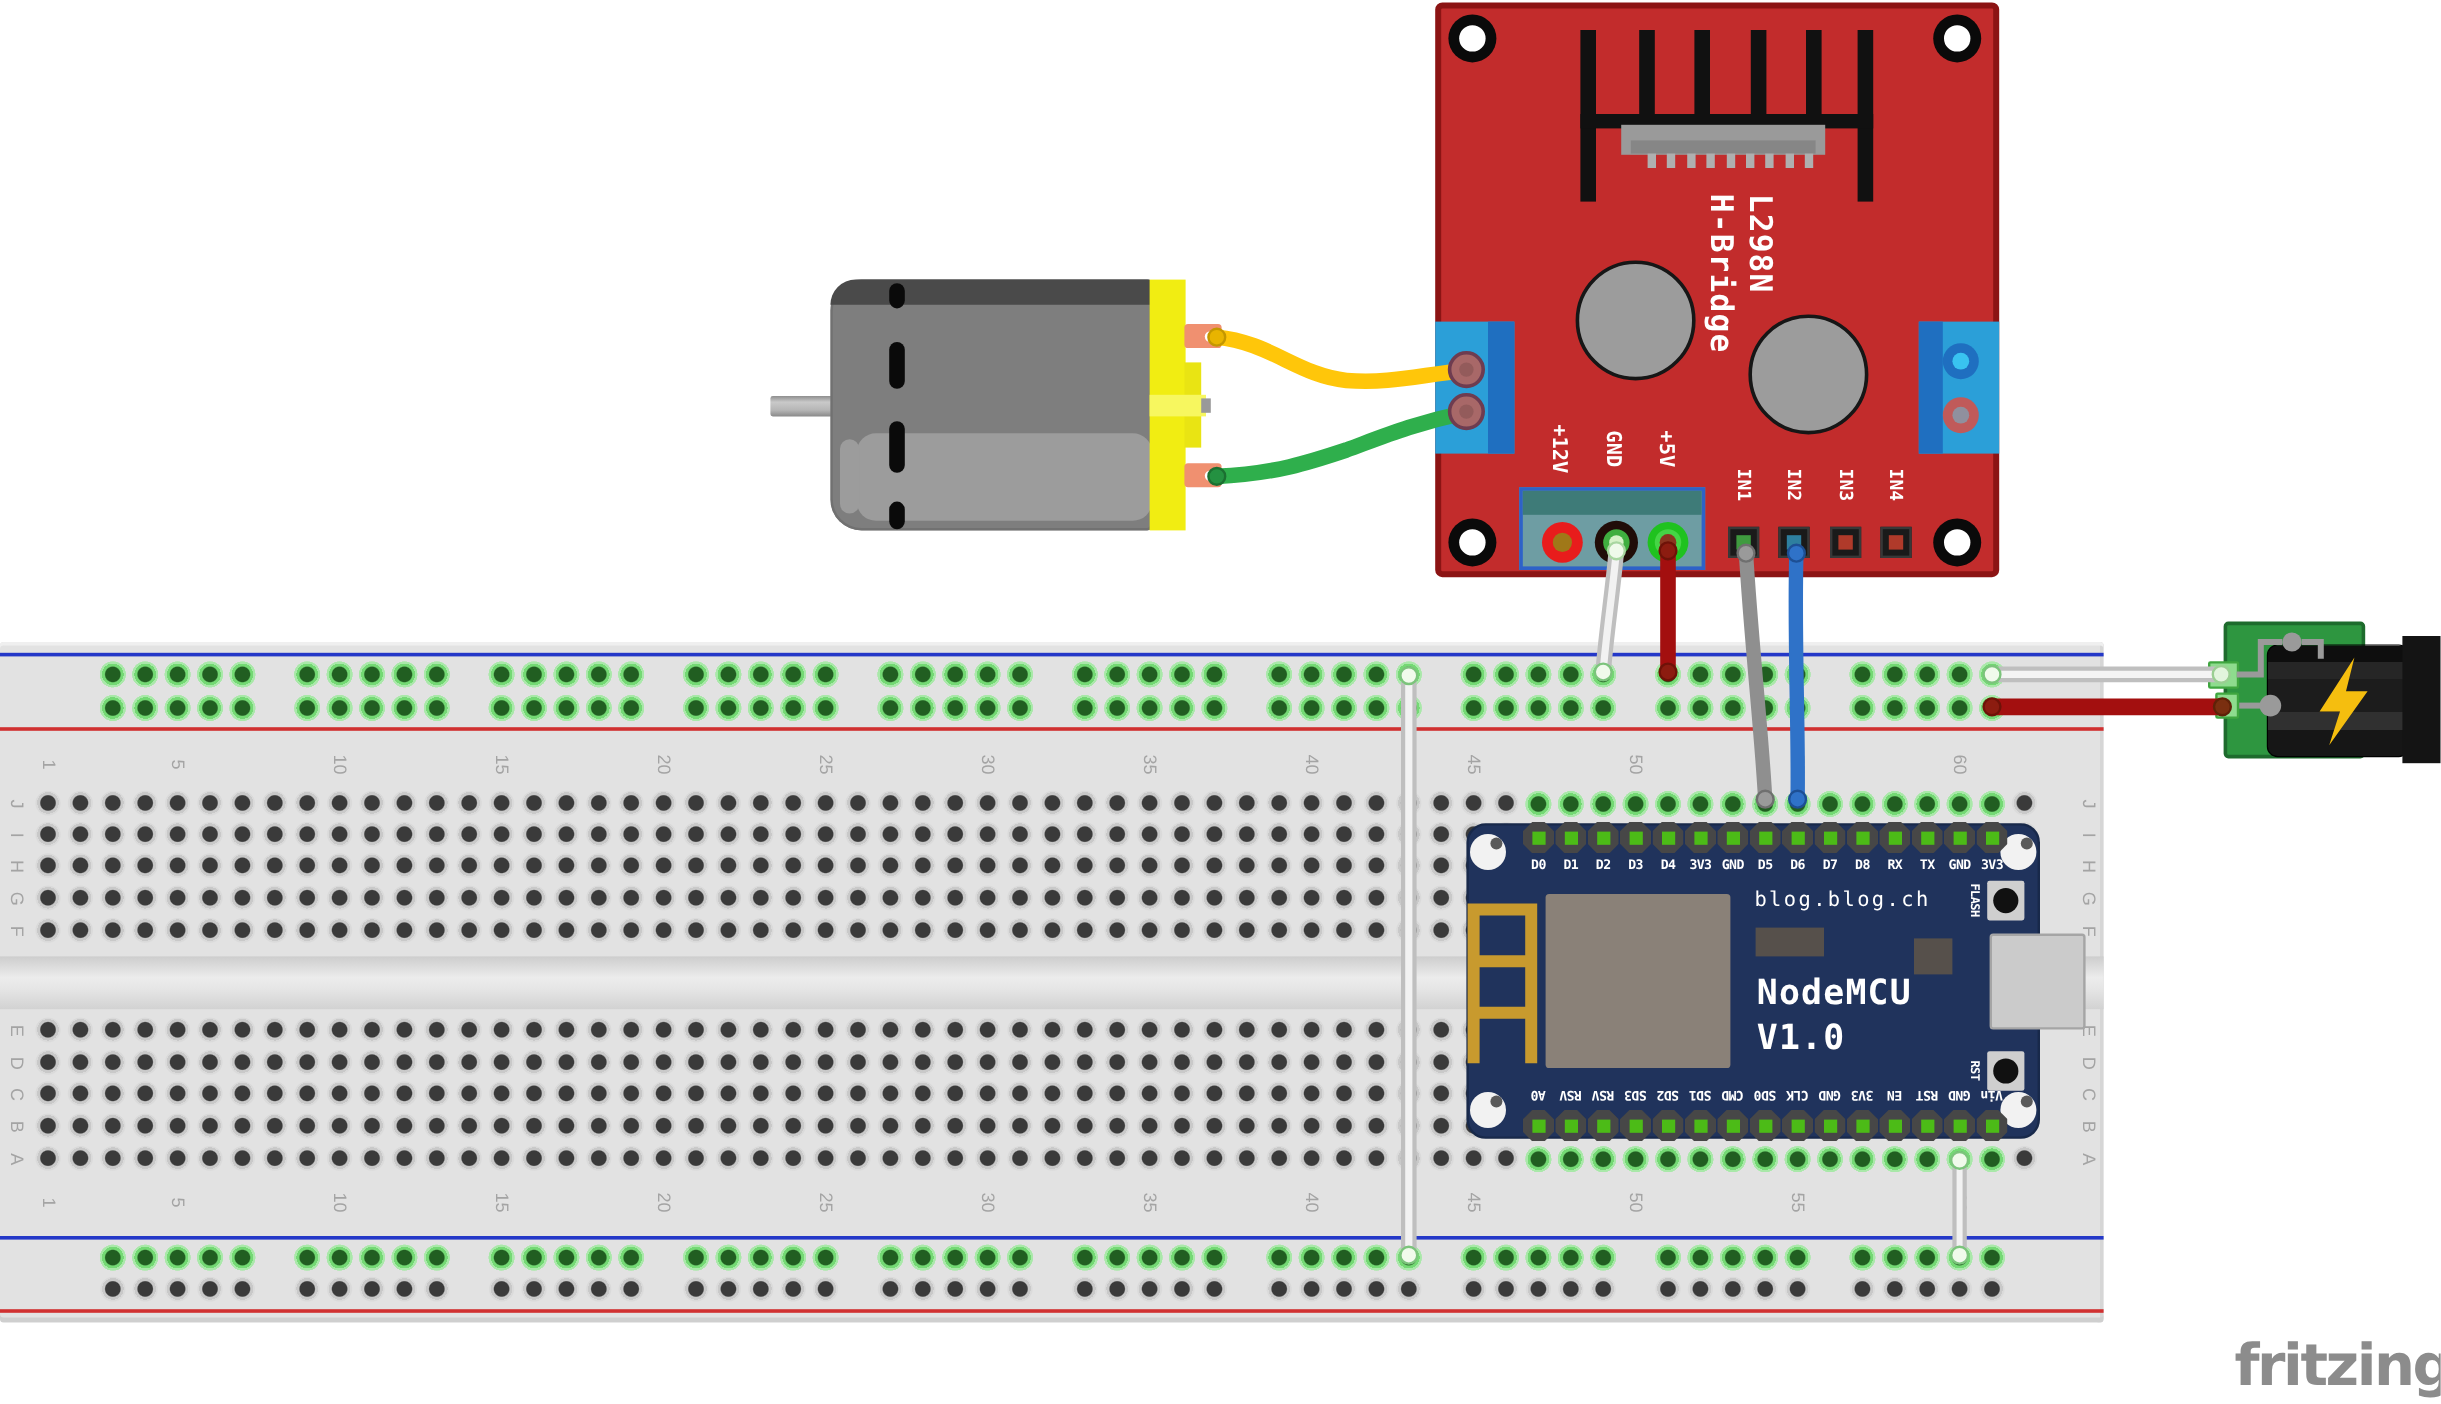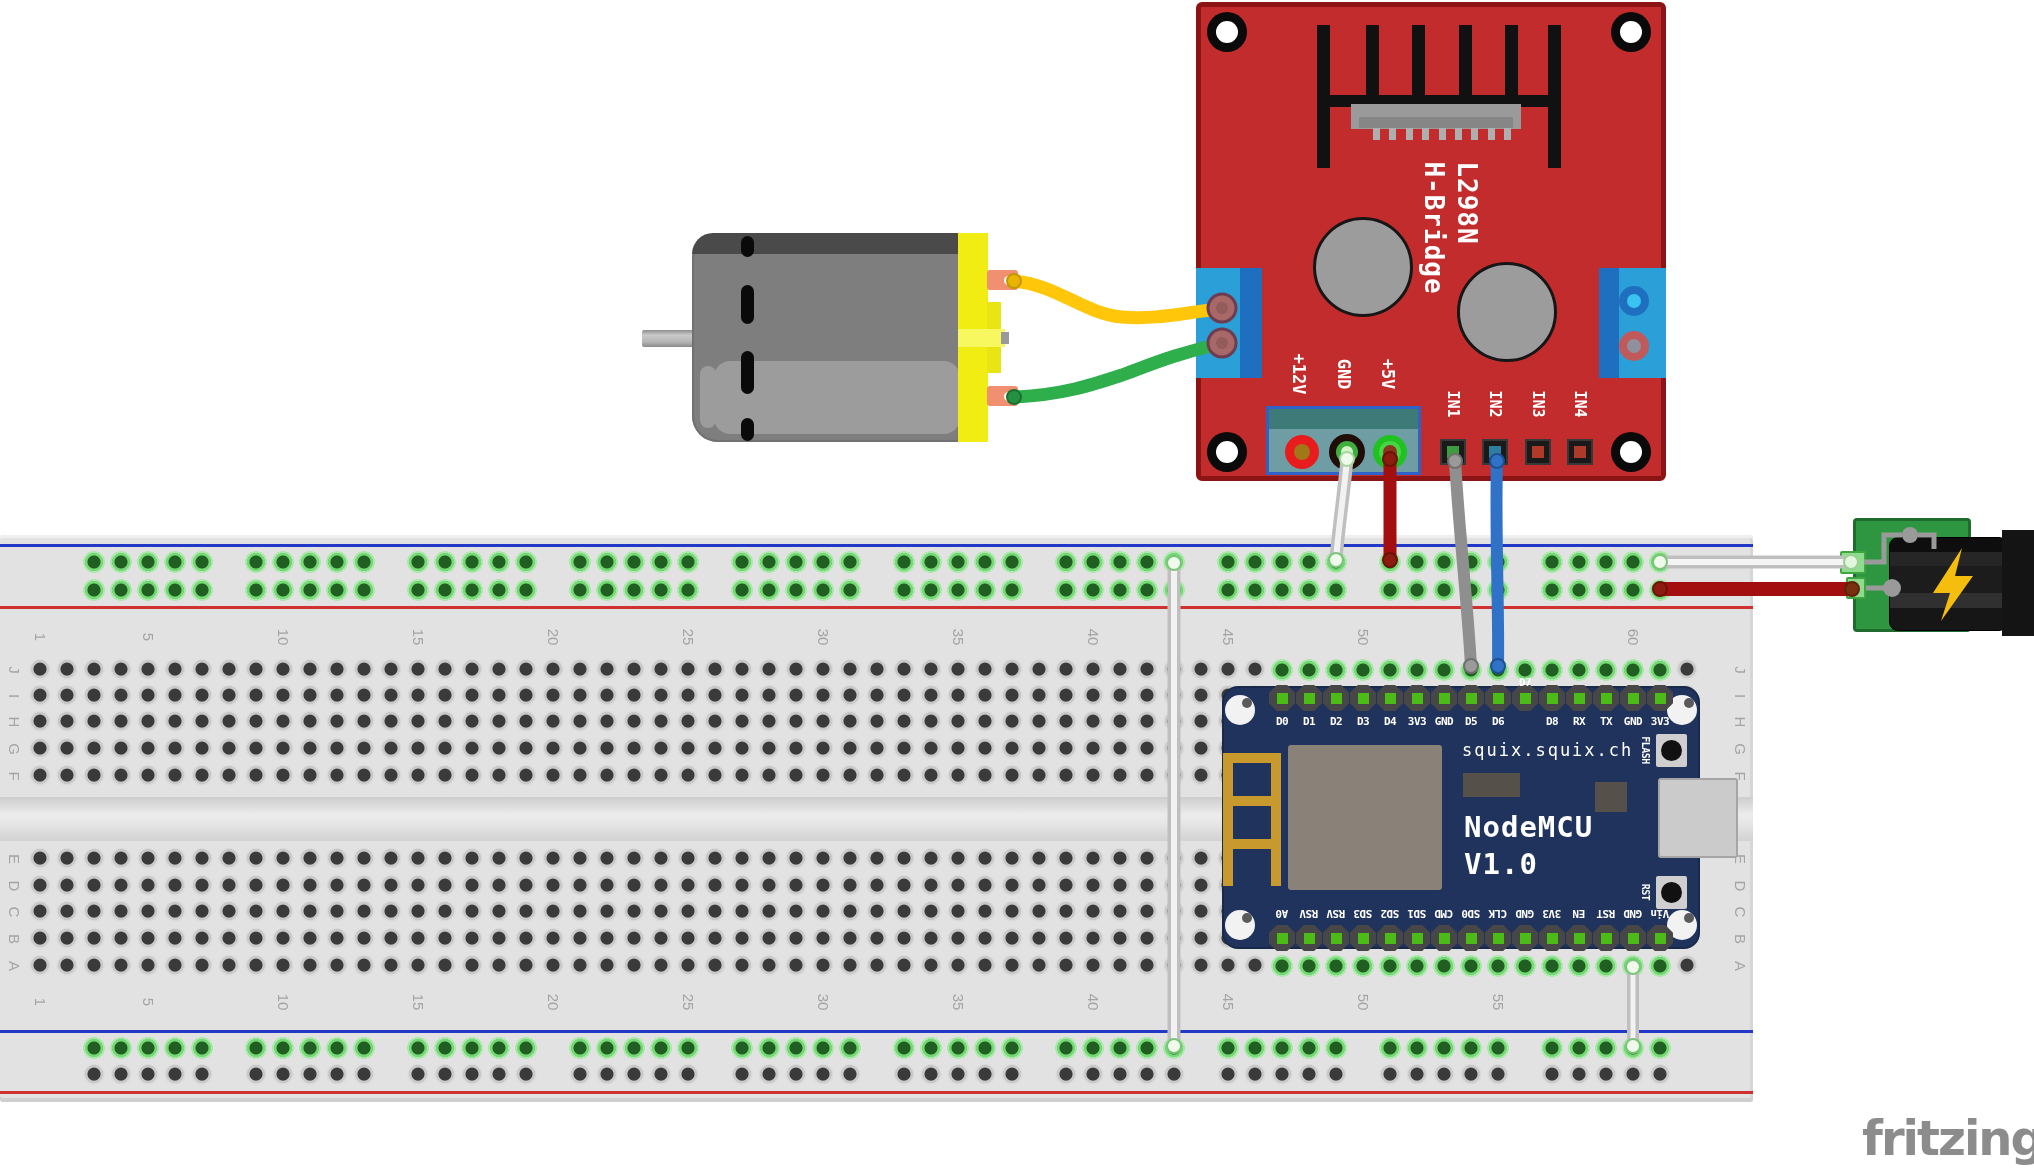--- a/index.html
+++ b/index.html
@@ -964,21 +964,21 @@
     <polygon points="1962,548 1933,593 1950,593 1941,621 1973,576 1955,576" fill="#F5BE0F"></polygon>
   </svg>
 
   <div class="abs" id="nodemcu-board"></div>
   <svg class="overlay" width="2034" height="1170">
     <path d="M1228,886 L1228,758 L1276,758 L1276,886 M1228,801 H1276 M1228,844 H1276" stroke="#C89A2E" stroke-width="10" fill="none"></path>
   </svg>
   <div class="abs" style="left:1288px;top:745px;width:154px;height:145px;background:#8A8178;border-radius:3px"></div>
   <div class="abs" style="left:1463px;top:773px;width:57px;height:24px;background:#56504B"></div>
   <div class="abs" style="left:1595px;top:782px;width:32px;height:30px;background:#56504B"></div>
-  <div class="abs" style="left:1462px;top:740px;color:#fff;font-size:17px;letter-spacing:2px">squix.squix.ch</div>
+  <div class="abs" style="left:1462px;top:740px;color:#fff;font-size:17px;letter-spacing:2px">blog.blog.ch</div>
   <div class="abs" style="left:1464px;top:810px;color:#fff;font-size:29px;font-weight:bold;letter-spacing:1px">NodeMCU</div>
   <div class="abs" style="left:1464px;top:847px;color:#fff;font-size:29px;font-weight:bold;letter-spacing:1px">V1.0</div>
   <div class="mcu-hole" style="left:1240px;top:710px"></div>
   <div class="mcu-hole" style="left:1682px;top:710px"></div>
   <div class="mcu-hole" style="left:1240px;top:925px"></div>
   <div class="mcu-hole" style="left:1682px;top:925px"></div>
   <div class="mcu-btn" style="left:1656px;top:734px"></div>
   <div class="mcu-btn" style="left:1656px;top:876px"></div>
   <div class="vt mcu-lab" style="left:1645px;top:750px;font-size:10px">FLASH</div>
   <div class="vt mcu-lab" style="left:1645px;top:892px;font-size:10px">RST</div>
@@ -996,21 +996,21 @@
       <div class="ctr mcu-lab" style="left: 1390px; top: 721px;">D4</div>
       <div class="mcu-pin" style="left: 1417px; top: 698px;"></div>
       <div class="ctr mcu-lab" style="left: 1417px; top: 721px;">3V3</div>
       <div class="mcu-pin" style="left: 1444px; top: 698px;"></div>
       <div class="ctr mcu-lab" style="left: 1444px; top: 721px;">GND</div>
       <div class="mcu-pin" style="left: 1471px; top: 698px;"></div>
       <div class="ctr mcu-lab" style="left: 1471px; top: 721px;">D5</div>
       <div class="mcu-pin" style="left: 1498px; top: 698px;"></div>
       <div class="ctr mcu-lab" style="left: 1498px; top: 721px;">D6</div>
       <div class="mcu-pin" style="left: 1525px; top: 698px;"></div>
-      <div class="ctr mcu-lab" style="left: 1525px; top: 682px;">D7</div>
+      <div class="ctr mcu-lab" style="left: 1525px; top: 721px;">D7</div>
       <div class="mcu-pin" style="left: 1552px; top: 698px;"></div>
       <div class="ctr mcu-lab" style="left: 1552px; top: 721px;">D8</div>
       <div class="mcu-pin" style="left: 1579px; top: 698px;"></div>
       <div class="ctr mcu-lab" style="left: 1579px; top: 721px;">RX</div>
       <div class="mcu-pin" style="left: 1606px; top: 698px;"></div>
       <div class="ctr mcu-lab" style="left: 1606px; top: 721px;">TX</div>
       <div class="mcu-pin" style="left: 1633px; top: 698px;"></div>
       <div class="ctr mcu-lab" style="left: 1633px; top: 721px;">GND</div>
       <div class="mcu-pin" style="left: 1660px; top: 698px;"></div>
       <div class="ctr mcu-lab" style="left: 1660px; top: 721px;">3V3</div>

